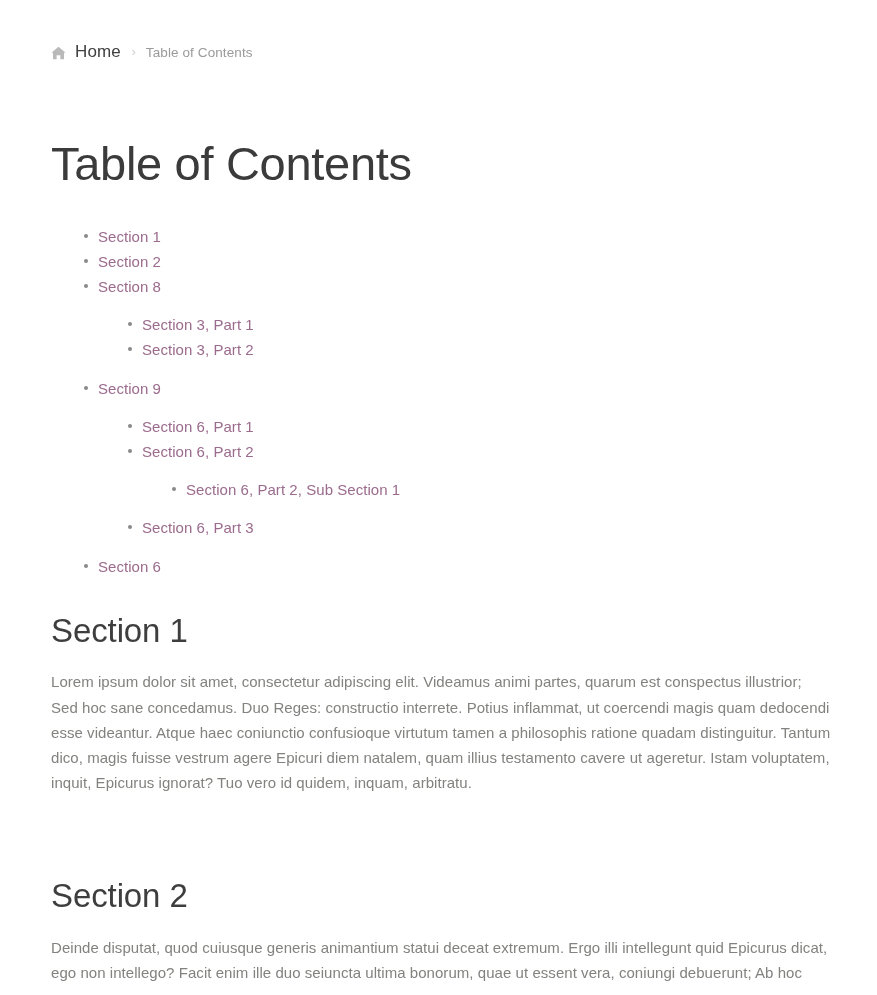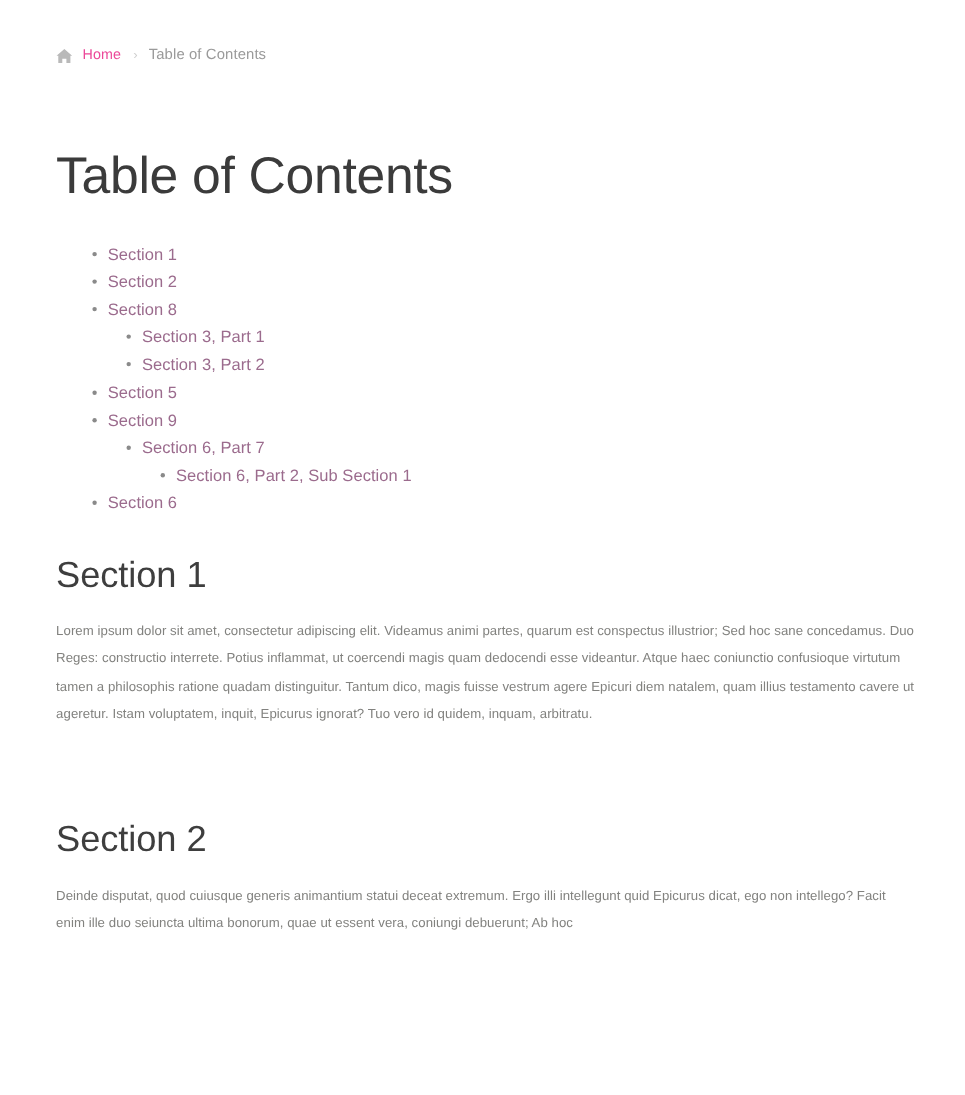--- a/index.html
+++ b/index.html
@@ -36,23 +36,23 @@
     width: 15px;
     height: 14px;
     margin-right: 9px;
     position: relative;
     top: 1px;
     flex: none;
     color: #b9b9b9;
   }
   .bc-home-icon svg { display: block; }
   .bc-link {
-    color: #ec4899;
+    color: #404040;
     text-decoration: none;
-    font-size: 13px;
+    font-size: 17px;
   }
   .bc-sep {
     margin: 0 10px 0 11px;
     color: #cfcfcf;
     font-size: 12px;
     line-height: 1;
   }
   .bc-current {
     color: #9a9a9a;
     font-size: 13.5px;
@@ -73,21 +73,21 @@
   .toc {
     margin: 0;
     padding-top: 33px;
   }
   ul.toc-list {
     margin: 0;
     padding: 0 0 0 47px;
     list-style: none;
   }
   ul.toc-list ul {
-    margin: 0;
+    margin: 13px;
     padding: 0 0 0 31px;
     list-style: none;
   }
   li.toc-item {
     position: relative;
     line-height: 25.2px;
   }
   li.toc-item > .bullet {
     position: absolute;
     left: -14px;
@@ -112,21 +112,21 @@
     color: #3e3e3e;
     letter-spacing: -0.1px;
     line-height: 1.2;
   }
   .section-1-heading { padding-top: 32px; }
   .section-2-heading { padding-top: 81px; }
 
   .body-text {
     margin: 0;
     padding-top: 19px;
-    font-size: 12px;
+    font-size: 15px;
     line-height: 25.2px;
     color: #82827f;
     letter-spacing: .05px;
     max-width: 782px;
   }
   .body-text + .body-text {
     padding-top: 25px;
   }
 </style>
 </head>
@@ -148,25 +148,26 @@
   <h1 class="page-title">Table of Contents</h1>
 
   <div class="toc">
     <ul class="toc-list" id="toc-root">
         <li class="toc-item"><span class="bullet"></span><a class="toc-link" href="#">Section 1</a></li>
         <li class="toc-item"><span class="bullet"></span><a class="toc-link" href="#">Section 2</a></li>
         <li class="toc-item"><span class="bullet"></span><a class="toc-link" href="#">Section 8</a><ul>
             <li class="toc-item"><span class="bullet"></span><a class="toc-link" href="#">Section 3, Part 1</a></li>
             <li class="toc-item"><span class="bullet"></span><a class="toc-link" href="#">Section 3, Part 2</a></li>
           </ul></li>
-        <li class="toc-item"><span class="bullet"></span><a class="toc-link" href="#">Section 5</a></li>
         <li class="toc-item"><span class="bullet"></span><a class="toc-link" href="#">Section 9</a><ul>
-            <li class="toc-item"><span class="bullet"></span><a class="toc-link" href="#">Section 6, Part 7</a><ul>
+            <li class="toc-item"><span class="bullet"></span><a class="toc-link" href="#">Section 6, Part 1</a></li>
+            <li class="toc-item"><span class="bullet"></span><a class="toc-link" href="#">Section 6, Part 2</a><ul>
                 <li class="toc-item"><span class="bullet"></span><a class="toc-link" href="#">Section 6, Part 2, Sub Section 1</a></li>
               </ul></li>
+            <li class="toc-item"><span class="bullet"></span><a class="toc-link" href="#">Section 6, Part 3</a></li>
           </ul></li>
         <li class="toc-item"><span class="bullet"></span><a class="toc-link" href="#">Section 6</a></li>
       </ul>
   </div>
 
   <div>
     <h2 class="section-heading section-1-heading">Section 1</h2>
     <p class="body-text">Lorem ipsum dolor sit amet, consectetur adipiscing elit. Videamus animi partes, quarum est conspectus illustrior; Sed hoc sane concedamus. Duo Reges: constructio interrete. Potius inflammat, ut coercendi magis quam dedocendi esse videantur. Atque haec coniunctio confusioque virtutum tamen a philosophis ratione quadam distinguitur. Tantum dico, magis fuisse vestrum agere Epicuri diem natalem, quam illius testamento cavere ut ageretur. Istam voluptatem, inquit, Epicurus ignorat? Tuo vero id quidem, inquam, arbitratu.</p>
   </div>
 

